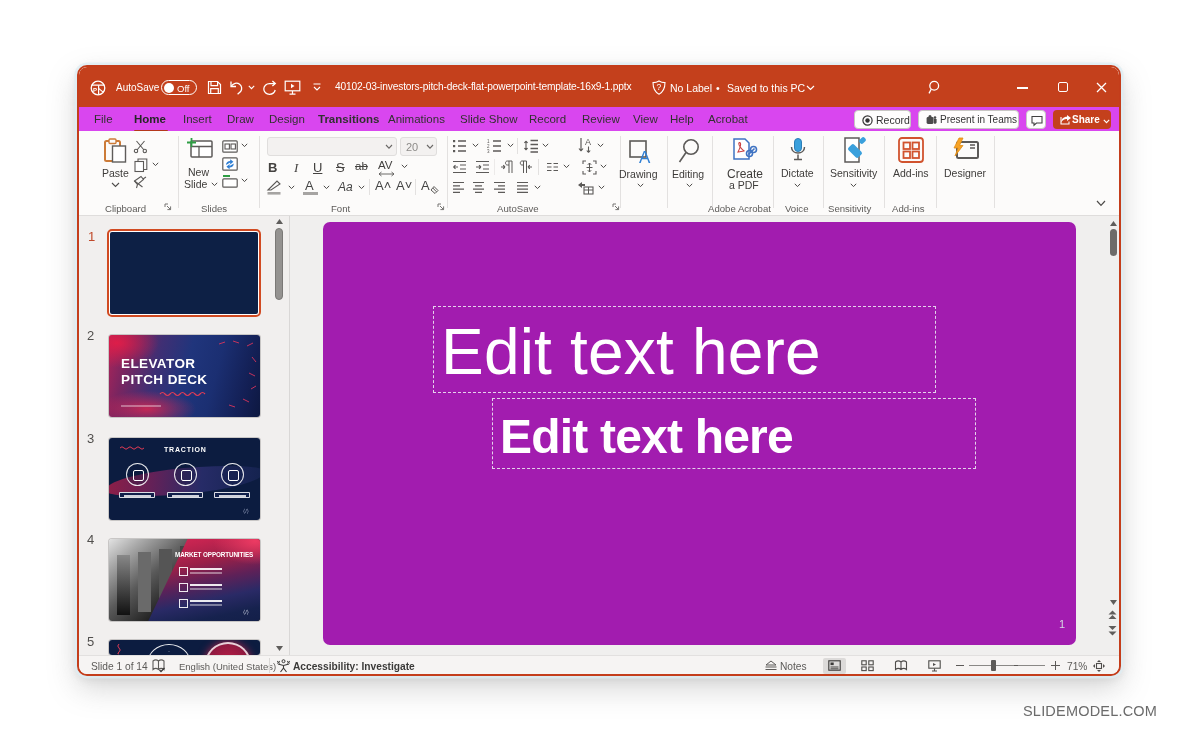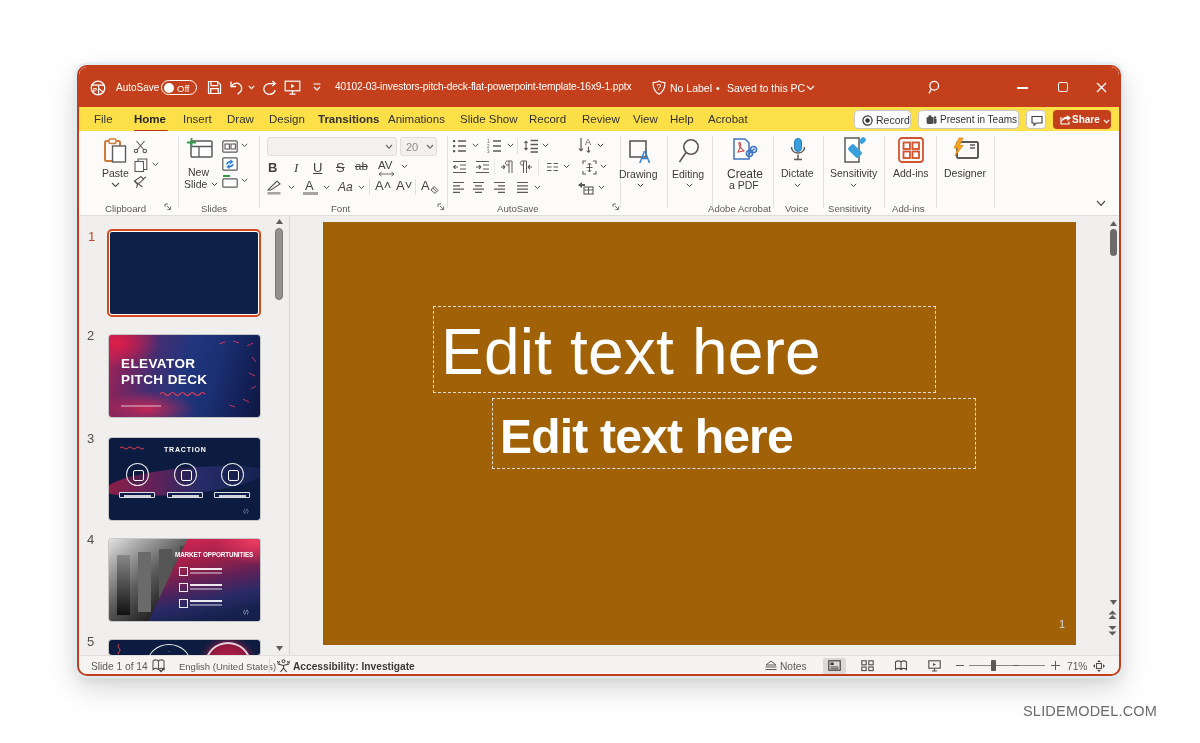--- a/index.html
+++ b/index.html
@@ -4,21 +4,21 @@
 <style>
   * { margin:0; padding:0; box-sizing:border-box; }
   html,body { width:1200px; height:743px; background:#ffffff; font-family:"Liberation Sans", sans-serif; overflow:hidden; }
   #root { position:absolute; left:0; top:0; width:1200px; height:743px; overflow:hidden; }
   .abs { position:absolute; }
   
   #win { position:absolute; left:77px; top:65px; width:1044px; height:611px; border-radius:10px;
          background:#fcfbfa; border:2px solid #c43d1b; overflow:hidden;
          box-shadow:0 0 0 2.5px rgba(222,238,244,0.8), 0 12px 30px rgba(125,125,125,0.32), 0 3px 8px rgba(140,140,140,0.22); }
   #titlebar { position:absolute; left:0; top:0; width:1040px; height:40px; background:#c4401c; color:#fff; border-radius:8px 8px 0 0; }
-  #menubar  { position:absolute; left:0; top:40px; width:1040px; height:24px; background:#fde047; }
+  #menubar  { position:absolute; left:0; top:40px; width:1040px; height:24px; background:#d946ef; }
   #ribbon   { position:absolute; left:0; top:64px; width:1040px; height:85px; background:#fcfbfa; border-bottom:1px solid #dfdddc; }
   #content  { position:absolute; left:0; top:149px; width:1040px; height:439px; background:#f0efee; }
   #panel    { position:absolute; left:0; top:0; width:211px; height:439px; background:#f1efee; border-right:1px solid #d9d7d6; }
   #statusbar{ position:absolute; left:0; top:588px; width:1040px; height:19px; background:#f6f4f3; border-top:1px solid #e2e0df; color:#5c5a58; border-radius:0 0 8px 8px; }
   .t { position:absolute; white-space:nowrap; }
   svg { position:absolute; overflow:visible; }
   .grplbl { position:absolute; top:71.5px; font-size:9.6px; color:#5d5b59; text-align:center; white-space:nowrap; }
   .gdiv { position:absolute; top:5px; height:72px; width:1px; background:#e3e1e0; }
   .tab { top:5.5px; font-size:11.5px; color:#323130; }
   .pillbtn { top:3px; height:19px; background:#fefdfd; border:1px solid #c8c6c4; border-radius:4px; }
@@ -529,21 +529,21 @@
       </div>
 
       <svg style="left:196px; top:2px;" width="9" height="7" viewBox="0 0 9 7">
           <path d="M4.5 1 L8 6 H1 Z" fill="#5f5d5b"></path>
         </svg>
       <div class="abs" style="left:196px; top:12px; width:8px; height:72px; background:#949290; border:1px solid #7a7876; border-radius:4px;"></div>
       <svg style="left:196px; top:429px;" width="9" height="7" viewBox="0 0 9 7">
           <path d="M4.5 6 L1 1 H8 Z" fill="#5f5d5b"></path>
         </svg>
 
-      <div id="canvas" class="abs" style="left:244px; top:6px; width:753px; height:423px; background:#a16207;">
+      <div id="canvas" class="abs" style="left:244px; top:6px; width:753px; height:423px; background:#a21caf;border-radius:7px;">
         <div class="abs" style="left:110px; top:84px; width:503px; height:87px; border:1px dashed rgba(240,242,246,0.85);">
           <div class="t" style="left:7px; top:-3px; font-size:64px; color:#fff; letter-spacing:0.2px; line-height:96px;">Edit text here</div>
         </div>
         <div class="abs" style="left:169px; top:176px; width:484px; height:71px; border:1px dashed rgba(240,242,246,0.85);">
           <div class="t" style="left:7px; top:-3.5px; font-size:48px; font-weight:bold; color:#fff; letter-spacing:-0.8px; line-height:82px;">Edit text here</div>
         </div>
         <div class="t" style="left:736px; top:396px; font-size:11px; color:#d5d9e2;">1</div>
       </div>
 
       <svg style="left:1030px; top:4px;" width="9" height="7" viewBox="0 0 9 7">

